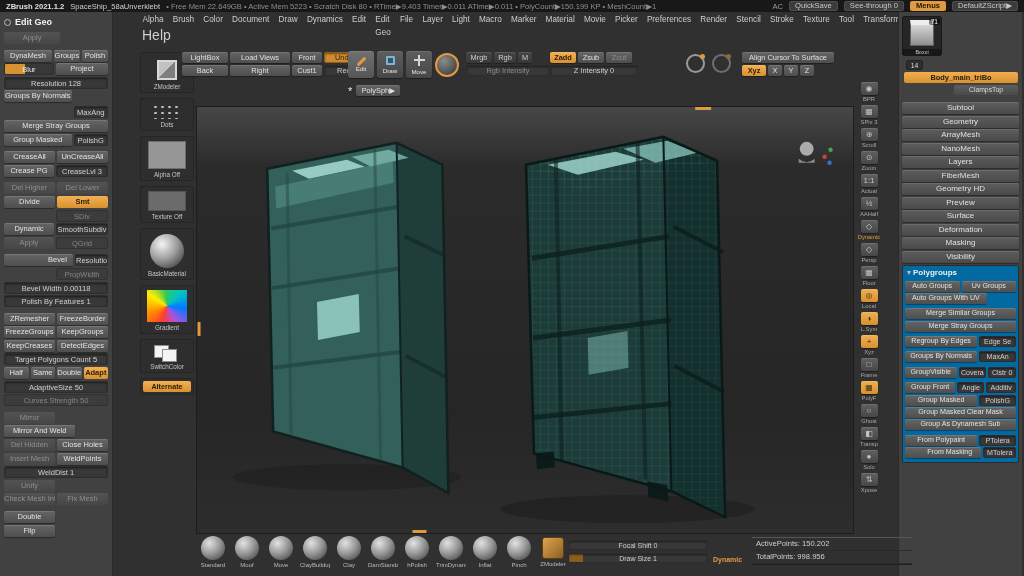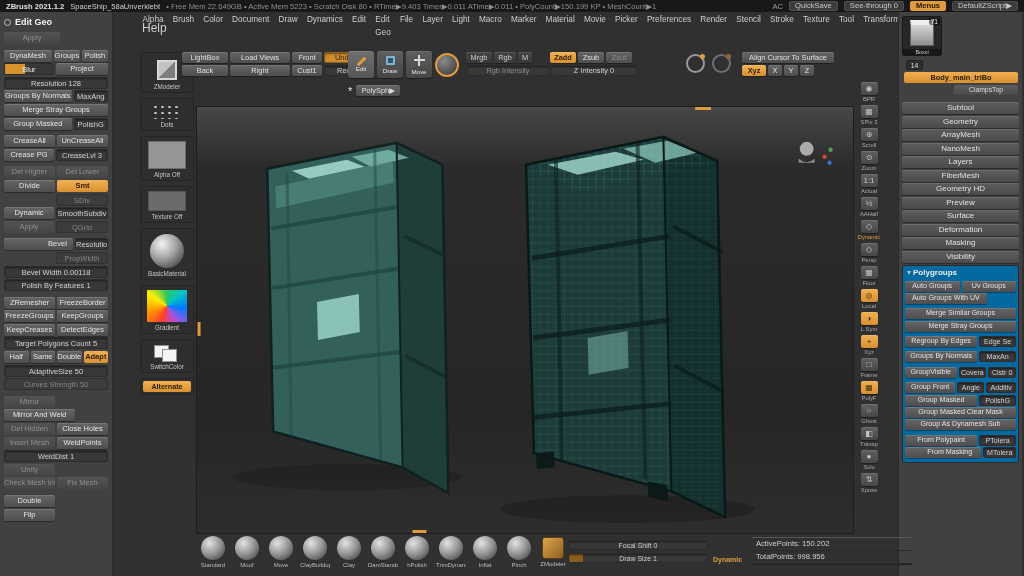--- a/index.html
+++ b/index.html
@@ -13,21 +13,21 @@
   .tb-app{color:#e0e0e0;font-weight:bold}
   .tb-doc{color:#cfcfcf}
   .tb-stats{color:#8f8f8f;flex:1;overflow:hidden}
   .tb-txt{color:#9a9a9a}
   .tb-btn{background:#3c3c3c;border:1px solid #4e4e4e;border-radius:2px;padding:0 5px;height:10px;line-height:8px;color:#c9c9c9}
   .tb-menus{background:#e09a40;color:#221707;border-radius:2px;padding:0 6px;height:10px;line-height:10px;font-weight:bold}
 
   
   .menubar{position:absolute;left:138px;top:13px;height:13px;width:744px;display:flex}
   .mitem{padding:0 4.6px;font-size:8.2px;line-height:13px;color:#cdcdcd}
-  .helpitem{position:absolute;left:142px;top:21px;font-size:12px;color:#cdcdcd}
+  .helpitem{position:absolute;left:142px;top:27px;font-size:14px;color:#cdcdcd}
 
   
   .prow{display:flex;gap:2px;margin-bottom:1.6px}
   .prow-gap{height:4px}
   .pcell{min-width:0;overflow:hidden;white-space:nowrap;height:12px;line-height:12px;font-size:7.5px;
          text-align:center;border-radius:2px}
   .pcell.btn{background:linear-gradient(#656565,#4e4e4e);color:#e2e2e2;
              box-shadow:0 1px 1px rgba(0,0,0,.35),inset 0 1px 0 rgba(255,255,255,.12)}
   .pcell.btn-dim{background:linear-gradient(#535353,#464646);color:#8f8f8f}
   .pcell.btn-orange{background:linear-gradient(#f2b156,#d8912f);color:#2b1d09;font-weight:bold}
@@ -238,21 +238,21 @@
         </div>
         <div class="prow">
           <div class="pcell slider-orange" style="flex: 1.1 1 0%;">Blur</div>
           <div class="pcell btn" style="flex: 1.2 1 0%;">Project</div>
         </div>
         <div class="prow">
           <div class="pcell slider" style="flex: 1 1 0%;">Resolution 128</div>
         </div>
         <div class="prow">
           <div class="pcell btn" style="flex: 1.35 1 0%;">Groups By Normals</div>
-          <div class="pcell slider" style="flex: 0.65 1 0%;">MaxAng</div>
+          <div class="pcell slider" style="flex: 0.65 1 0%; margin-top: 16px;">MaxAng</div>
         </div>
         <div class="prow">
           <div class="pcell btn" style="flex: 1 1 0%;">Merge Stray Groups</div>
         </div>
         <div class="prow">
           <div class="pcell btn" style="flex: 1.35 1 0%;">Group Masked</div>
           <div class="pcell slider" style="flex: 0.65 1 0%;">PolishG</div>
         </div>
         <div class="prow-gap"></div>
         <div class="prow">

